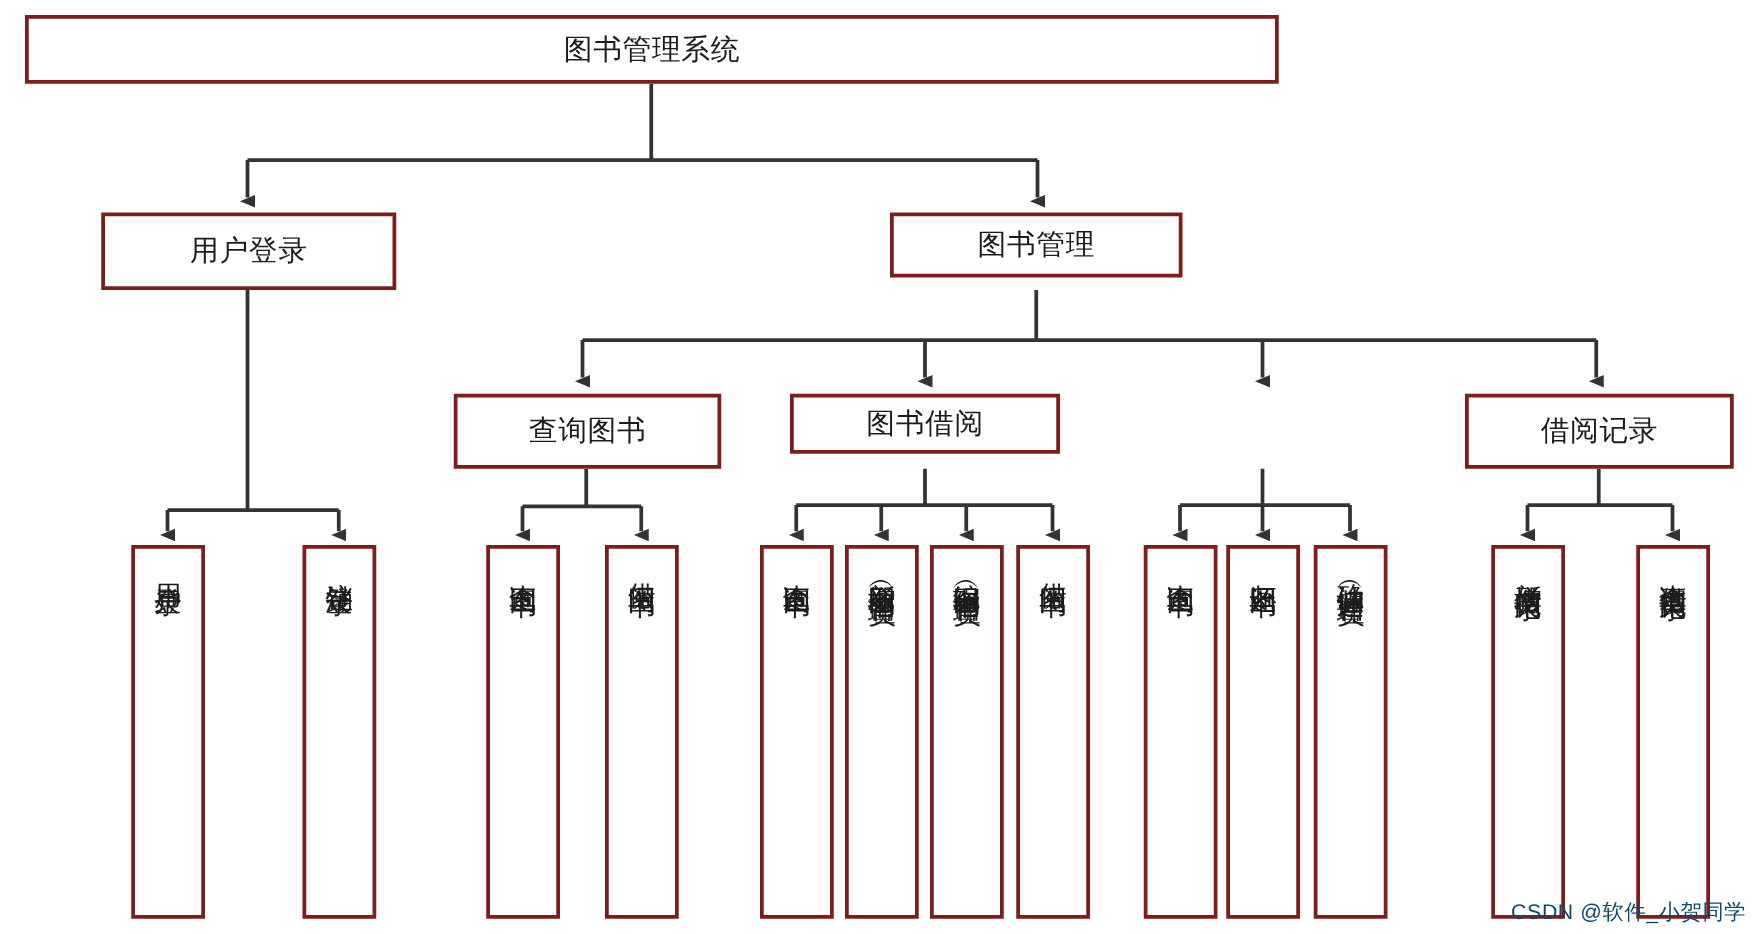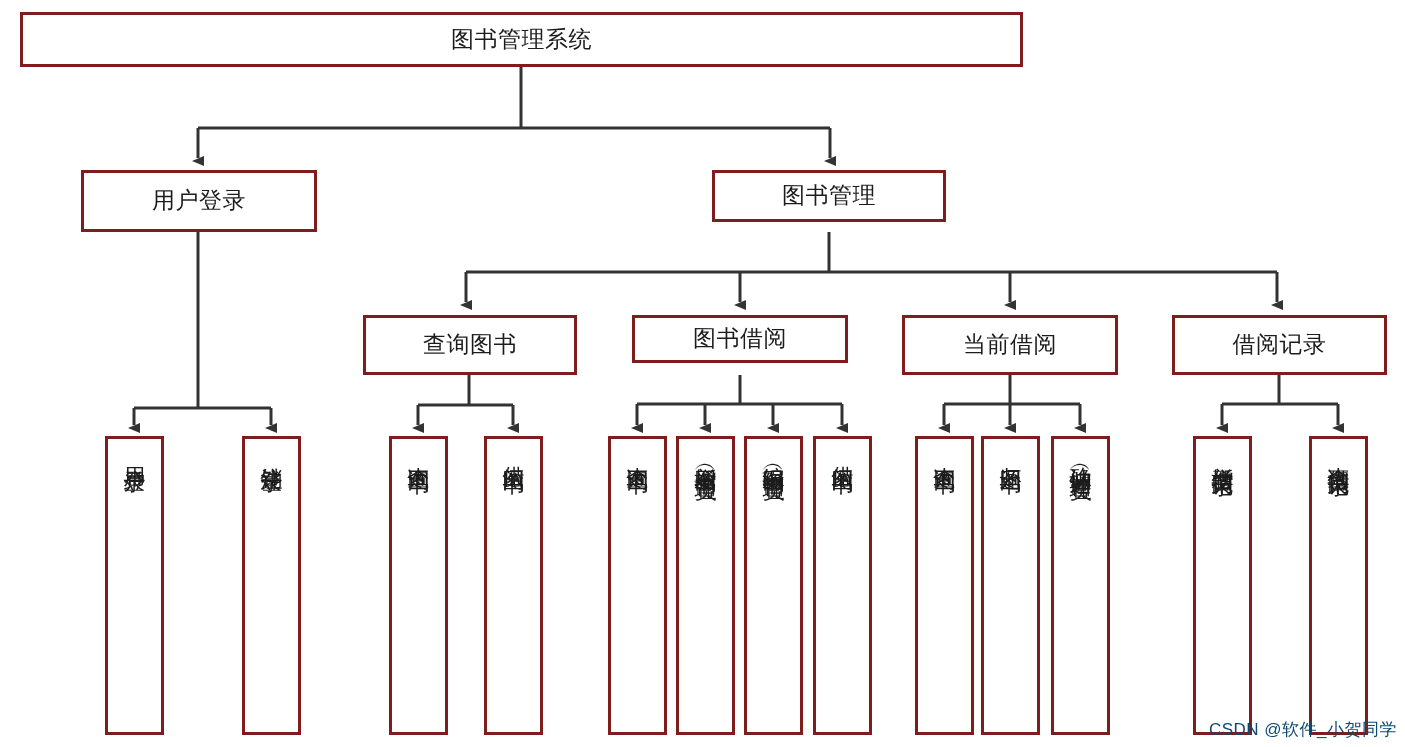--- a/index.html
+++ b/index.html
@@ -133,23 +133,20 @@
   <div class="node-box horizontal" style="left:712px; top:170px; width:234px; height:52px;">
     <span class="node-label">图书管理</span>
   </div>
 
   <div class="node-box horizontal" style="left:363px; top:315px; width:214px; height:60px;">
     <span class="node-label">查询图书</span>
   </div>
   <div class="node-box horizontal" style="left:632px; top:315px; width:216px; height:48px;">
     <span class="node-label">图书借阅</span>
   </div>
-  <div class="node-box horizontal" style="left:902px; top:315px; width:216px; height:60px;">
-    <span class="node-label">当前借阅</span>
-  </div>
   <div class="node-box horizontal" style="left:1172px; top:315px; width:215px; height:60px;font-family:Liberation Serif, serif;">
     <span class="node-label">借阅记录</span>
   </div>
 
   <div class="node-box vertical" style="left:105px; top:436px; width:59px; height:299px;">
     <span class="node-label">用户登录</span>
   </div>
   <div class="node-box vertical" style="left:242px; top:436px; width:59px; height:299px;">
     <span class="node-label">注销登录</span>
   </div>

